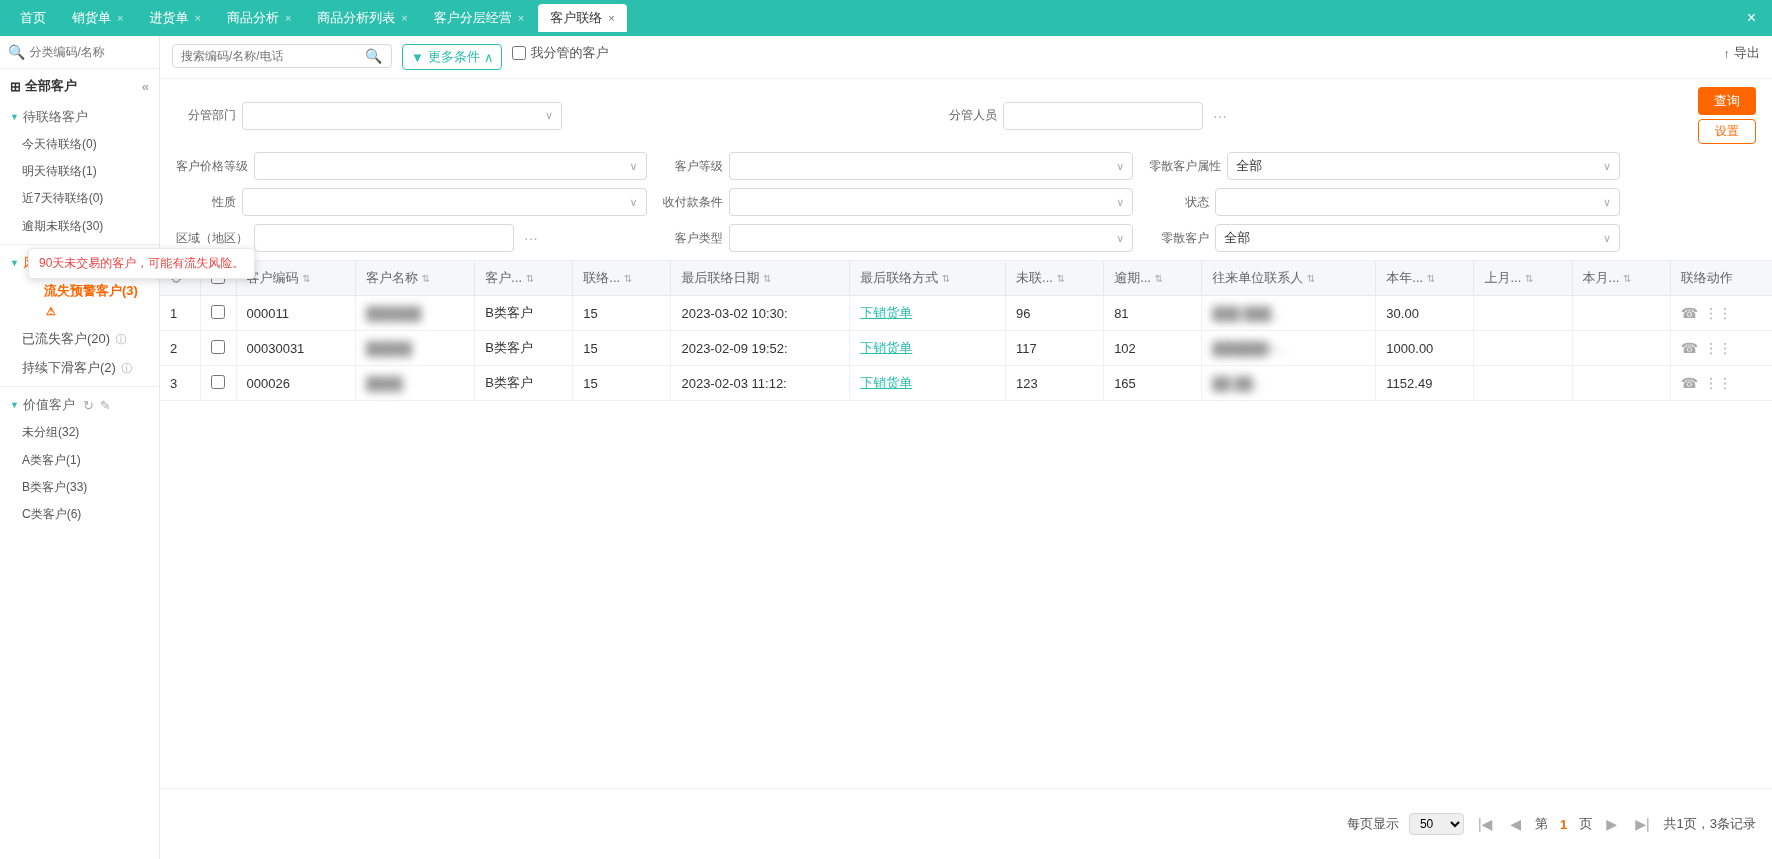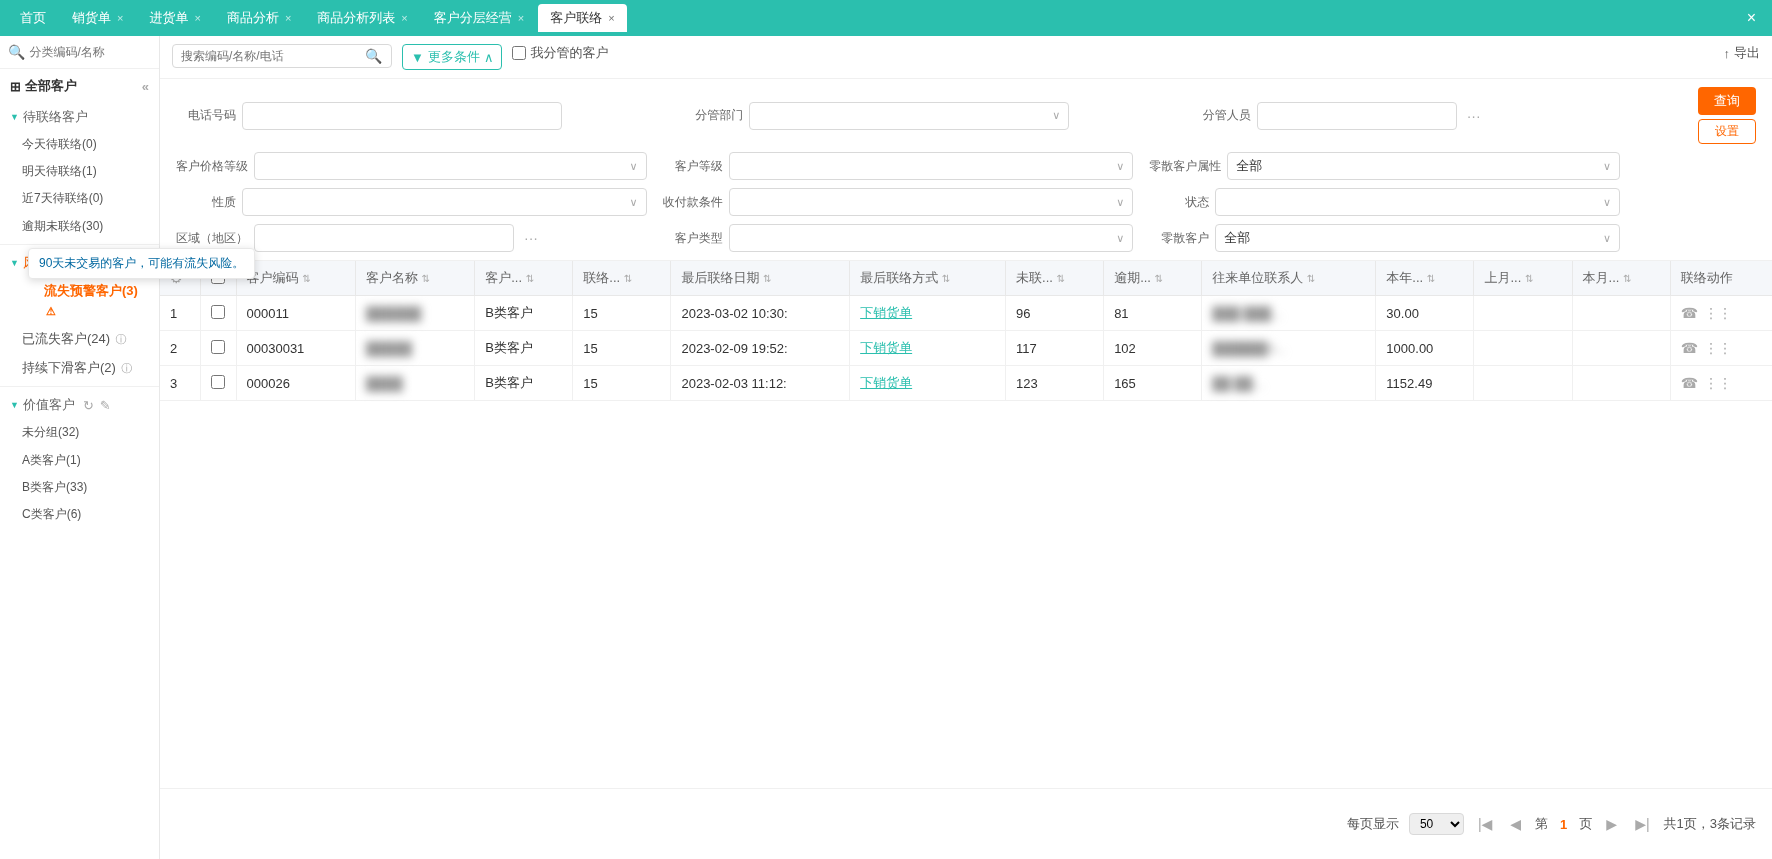--- a/index.html
+++ b/index.html
@@ -116,21 +116,21 @@
     
     .tooltip-box {
       position: absolute;
       top: 248px;
       left: 28px;
       background: #fff;
       border: 1px solid #e8e8e8;
       border-radius: 4px;
       padding: 6px 10px;
       font-size: 12px;
-      color: #0369a1;
+      color: #ef4444;
       box-shadow: 0 2px 8px rgba(0,0,0,0.15);
       z-index: 100;
       white-space: nowrap;
       pointer-events: none;
     }
 
     
     .content-area {
       flex: 1;
       display: flex;
@@ -419,21 +419,21 @@
     <div class="sidebar-group">
       <div class="sidebar-group-header orange">
         <span class="triangle">▼</span>
         <span>风险客户</span>
       </div>
       <div class="sidebar-item active">
         <span>流失预警客户(3)</span>
         <span style="color:#ff6600; font-size:11px; margin-left:2px;">⚠</span>
       </div>
       <div class="sidebar-item">
-        <span>已流失客户(24)</span>
+        <span>已流失客户(20)</span>
         <span style="color:#aaa; font-size:11px; margin-left:2px;">ⓘ</span>
       </div>
       <div class="sidebar-item">
         <span>持续下滑客户(2)</span>
         <span style="color:#aaa; font-size:11px; margin-left:2px;">ⓘ</span>
       </div>
     </div>
 
     <div class="sidebar-divider"></div>
 
@@ -472,24 +472,20 @@
       <div class="toolbar-spacer"></div>
       <div class="export-btn">
         <span>↑</span>
         <span>导出</span>
       </div>
     </div>
 
     <div class="filter-panel">
 
       <div class="filter-row">
-        <div class="filter-item">
-          <span class="filter-label">电话号码</span>
-          <input class="filter-input" style="max-width: 320px;" type="text">
-        </div>
         <div class="filter-item">
           <span class="filter-label">分管部门</span>
           <div class="filter-select" style="max-width:320px;">
             <span></span>
             <span class="chevron">∨</span>
           </div>
         </div>
         <div class="filter-item">
           <span class="filter-label">分管人员</span>
           <input class="filter-input" type="text" style="max-width: 200px;">

